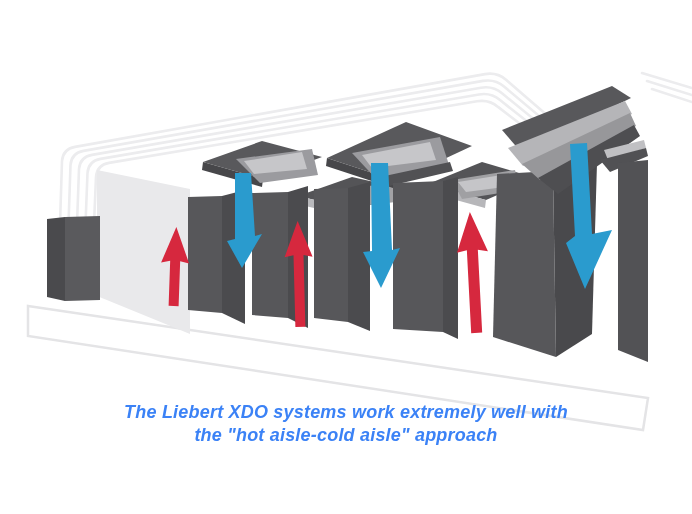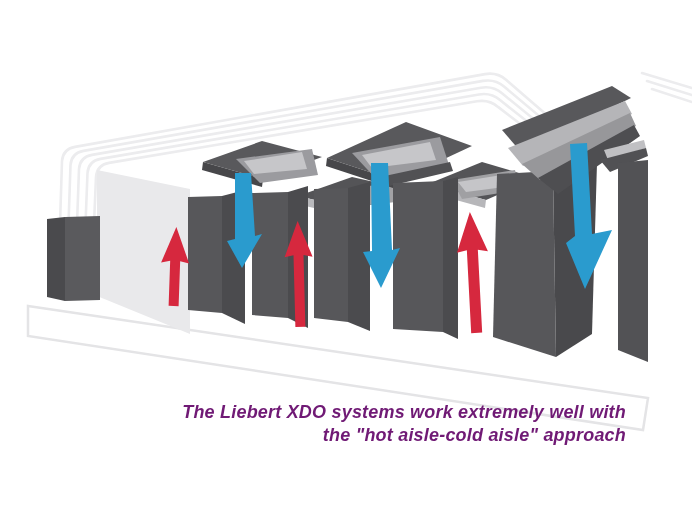--- a/index.html
+++ b/index.html
@@ -4,22 +4,22 @@
 <style>
   html,body{margin:0;padding:0;}
   body{
     width:692px;height:514px;background:#ffffff;overflow:hidden;position:relative;
     font-family:"Liberation Sans", sans-serif;
   }
   .stage{position:absolute;top:0;left:0;width:692px;height:514px;}
   svg{display:block;}
   .caption{
     position:absolute;left:50%;top:401px;transform:translateX(-50%);
-    width:560px;text-align:right;font-style:italic;font-weight:600;
-    font-size:18px;line-height:23px;color:#701a75;letter-spacing:.2px;
+    width:560px;text-align:center;font-style:italic;font-weight:600;
+    font-size:18px;line-height:23px;color:#3b82f6;letter-spacing:.2px;
   }
 </style>
 </head>
 <body>
 
 <div class="stage">
 <svg width="692" height="514" viewBox="0 0 692 514" xmlns="http://www.w3.org/2000/svg">
 
   <g fill="none" stroke="#ECECEE" stroke-width="2.6" stroke-linecap="round" stroke-linejoin="round">
     <path d="M 60,224 L 62,161 Q 63,149 75,146.9 L 485,74.1 Q 497,72 506,79.7 L 585,148"></path>

